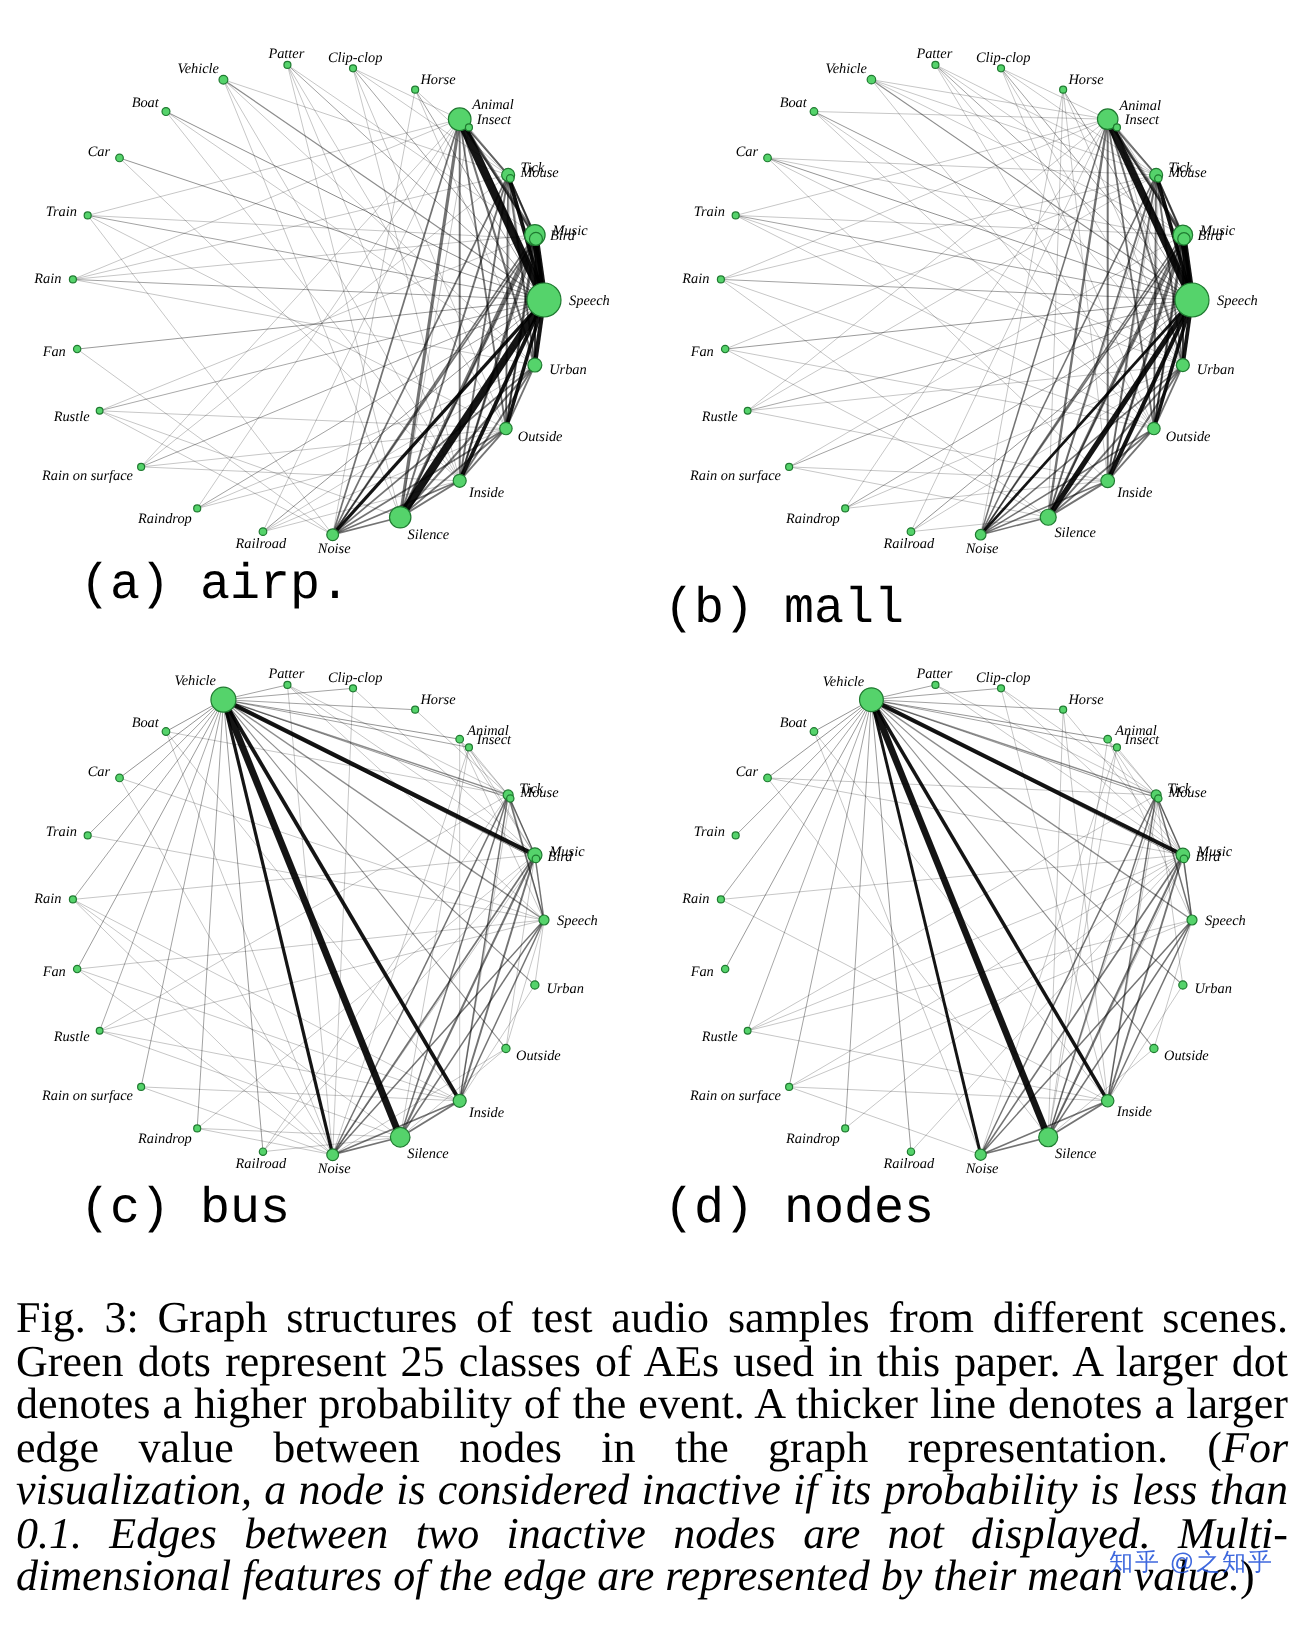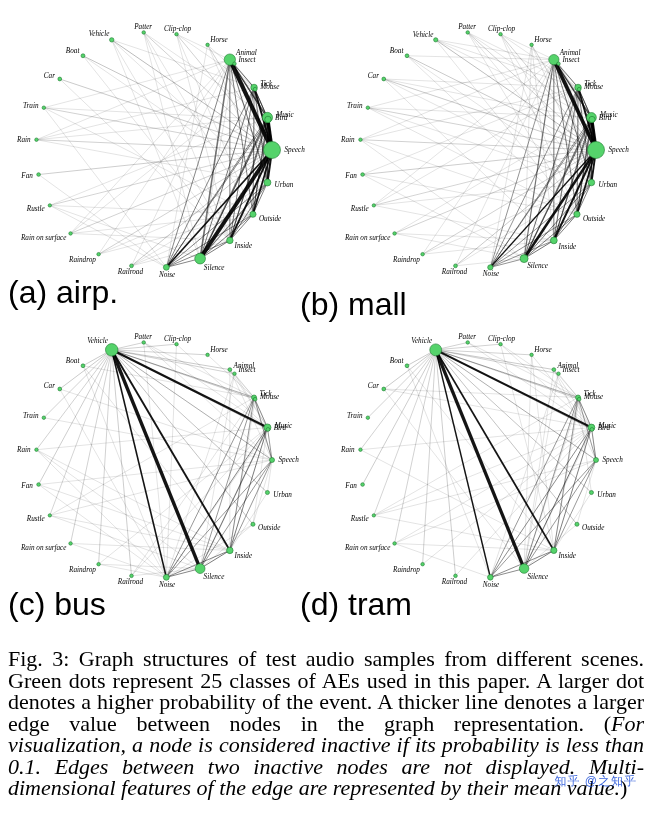--- a/index.html
+++ b/index.html
@@ -1,21 +1,21 @@
 <!DOCTYPE html>
 <html><head>
 <meta charset="utf-8">
 <style>
   html,body{margin:0;padding:0;background:#ffffff;}
   body{width:651px;height:824px;font-family:"Liberation Serif",serif;color:#000;}
   .page{position:relative;width:651px;height:824px;overflow:hidden;}
   .figure{position:relative;width:651px;height:630px;}
   .panel{position:absolute;width:320px;height:310px;}
   .panel svg{display:block;}
-  .panel-label{position:absolute;font-family:Liberation Sans, sans-serif;font-size:32px;line-height:25px;color:#000;}
+  .panel-label{position:absolute;font-family:Liberation Mono, monospace;font-size:25px;line-height:25px;color:#000;margin-left:32px;}
   .caption{position:absolute;left:8px;top:648px;width:636px;font-size:22px;line-height:21.5px;text-align:justify;}
   .caption .it{font-style:italic;}
   .watermark{position:absolute;right:14px;bottom:34px;font-size:12px;color:#1d4ed8;font-family:"Liberation Sans",sans-serif;letter-spacing:1px;opacity:.85;}
   text.nodelbl{font-family:"Liberation Serif",serif;font-style:italic;font-size:7.2px;fill:#000;}
 </style>
 </head>
 <body>
 
 <div class="page">
   <div class="figure">
@@ -643,21 +643,21 @@
             <text class="nodelbl" x="256.1" y="86.6" text-anchor="start">Mouse</text>
             <circle cx="263.97924750211007" cy="117.45935267790256" r="1.90" fill="#55d36b" stroke="#1f7a30" stroke-width="0.6"></circle>
             <text class="nodelbl" x="269.7" y="118.3" text-anchor="start">Bird</text>
           </g>
         </svg>
       </div>
 
     <div class="panel-label" style="left:8px;top:280px;">(a) airp.</div>
     <div class="panel-label" style="left:300px;top:292px;">(b) mall</div>
     <div class="panel-label" style="left:8px;top:592px;">(c) bus</div>
-    <div class="panel-label" style="left:300px;top:592px;">(d) tram</div>
+    <div class="panel-label" style="left:300px;top:592px;">(d) nodes</div>
   </div>
 
   <div class="caption">
     <span>Fig. 3: </span><span>Graph structures of test audio samples from different scenes. Green dots represent 25 classes of AEs used in this paper. A larger dot denotes a higher probability of the event. A thicker line denotes a larger edge value between nodes in the graph representation. (</span><span class="it">For visualization, a node is considered inactive if its probability is less than 0.1. Edges between two inactive nodes are not displayed. Multi-dimensional features of the edge are represented by their mean value.</span><span>)</span>
   </div>
 
   <div class="watermark">知乎 @之知乎</div>
 </div>
 
 </body></html>

